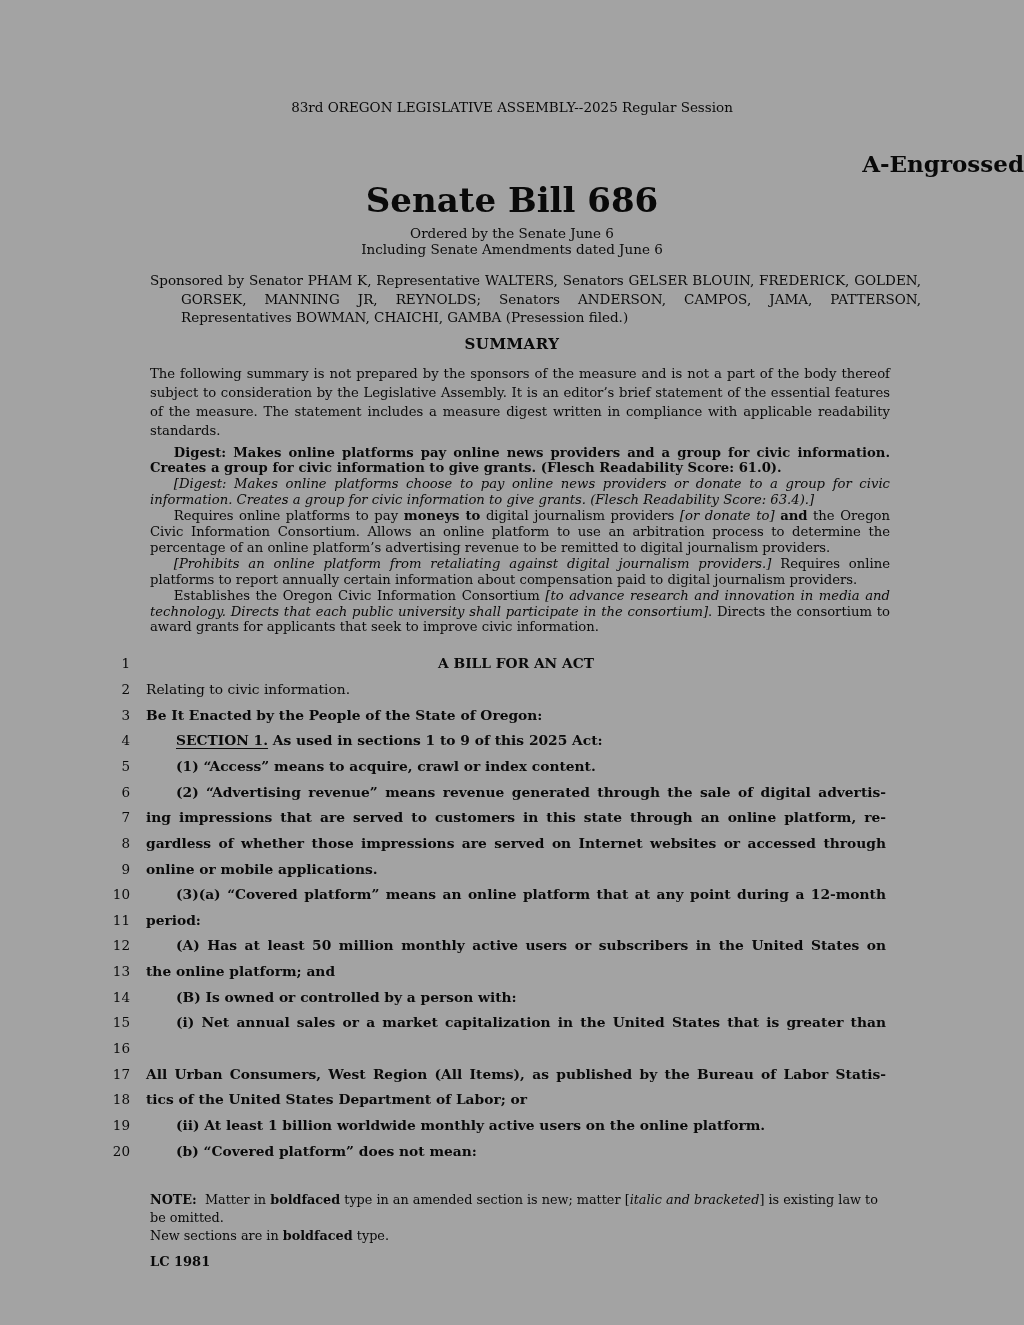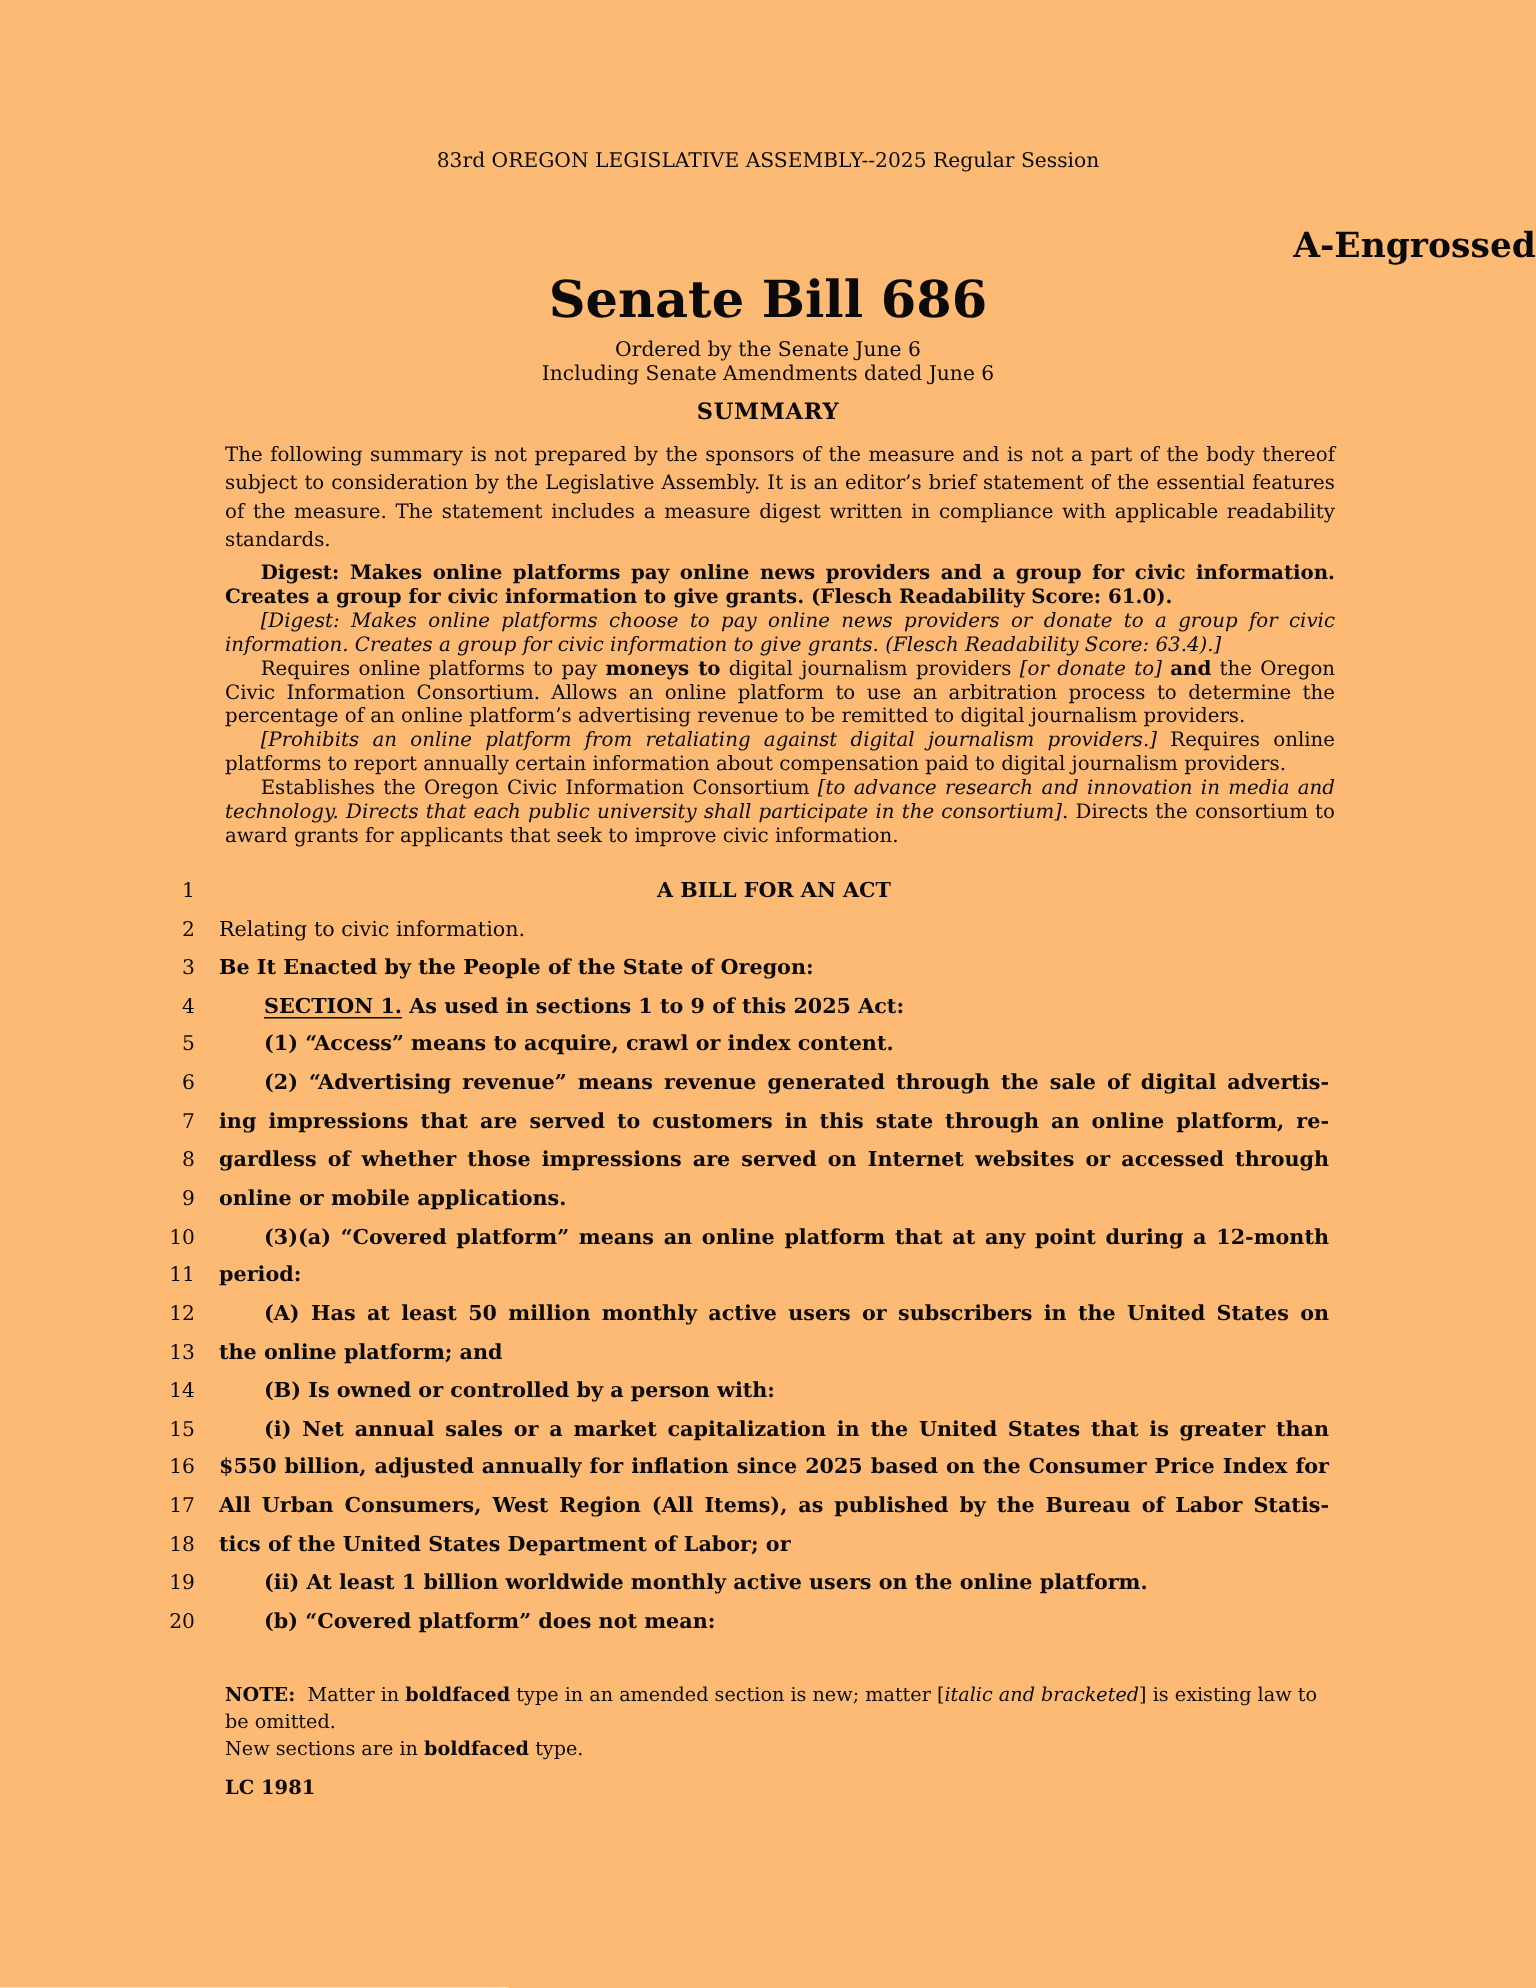--- a/index.html
+++ b/index.html
@@ -1,18 +1,18 @@
 <!DOCTYPE html>
 <html><head>
 <meta charset="utf-8">
 <style>
   html,body{margin:0;padding:0;background:#ffffff;}
   body{width:1024px;height:1325px;overflow:hidden;
        font-family:"DejaVu Serif","Liberation Serif",serif;color:#0a0a0a;}
-  .page{position:relative;width:1024px;height:1325px;background:#fdba74;}
+  .page{position:relative;width:1024px;height:1325px;background:#a3a3a3;}
   .col{margin-left:150px;width:740px;}
 
   .doc-header{padding-top:99px;text-align:center;font-size:13.5px;line-height:16px;}
   .engrossed{margin-top:36px;text-align:right;font-size:23px;line-height:26px;font-weight:bold;}
   .bill-title{margin-top:5px;text-align:center;font-size:34px;line-height:37px;font-weight:bold;}
   .ordered{text-align:center;font-size:13.5px;line-height:16px;}
   .ordered.first{margin-top:6px;}
 
   .sponsors{margin-top:14px;font-size:13.5px;line-height:18.5px;text-align:justify;
             padding-left:31px;text-indent:-31px;}
@@ -45,20 +45,21 @@
 
 <div class="page">
 
   <div class="doc-header">83rd OREGON LEGISLATIVE ASSEMBLY--2025 Regular Session</div>
 
   <div class="engrossed">A-Engrossed</div>
   <div class="bill-title">Senate Bill 686</div>
   <div class="ordered first">Ordered by the Senate June 6</div>
   <div class="ordered">Including Senate Amendments dated June 6</div>
 
+  <div class="col sponsors">Sponsored by Senator PHAM K, Representative WALTERS, Senators GELSER BLOUIN, FREDERICK, GOLDEN, GORSEK, MANNING JR, REYNOLDS; Senators ANDERSON, CAMPOS, JAMA, PATTERSON, Representatives BOWMAN, CHAICHI, GAMBA (Presession filed.)</div>
 
   <div class="summary-head">SUMMARY</div>
   <div class="col disclaimer">The following summary is not prepared by the sponsors of the measure and is not a part of the body thereof subject to consideration by the Legislative Assembly. It is an editor’s brief statement of the essential features of the measure. The statement includes a measure digest written in compliance with applicable readability standards.</div>
 
   <div class="col digest" id="digest">
       <p><span class="s-b">Digest: Makes online platforms pay online news providers and a group for civic information. Creates a group for civic information to give grants. (Flesch Readability Score: 61.0).</span></p>
       <p><span class="s-i">[Digest: Makes online platforms choose to pay online news providers or donate to a group for civic information. Creates a group for civic information to give grants. (Flesch Readability Score: 63.4).]</span></p>
       <p><span class="s-n">Requires online platforms to pay </span><span class="s-b">moneys to</span><span class="s-n"> digital journalism providers </span><span class="s-i">[or donate to]</span><span class="s-n"> </span><span class="s-b">and</span><span class="s-n"> the Oregon Civic Information Consortium. Allows an online platform to use an arbitration process to determine the percentage of an online platform’s advertising revenue to be remitted to digital journalism providers.</span></p>
       <p><span class="s-i">[Prohibits an online platform from retaliating against digital journalism providers.]</span><span class="s-n"> Requires online platforms to report annually certain information about compensation paid to digital journalism providers.</span></p>
       <p><span class="s-n">Establishes the Oregon Civic Information Consortium </span><span class="s-i">[to advance research and innovation in media and technology. Directs that each public university shall participate in the consortium]</span><span class="s-n">.  Directs the consortium to award grants for applicants that seek to improve civic information.</span></p>
@@ -120,21 +121,20 @@
       <div class="line">
         <span class="num">14</span>
         <div class="text indent"><span class="s-b">(B) Is owned or controlled by a person with:</span></div>
       </div>
       <div class="line">
         <span class="num">15</span>
         <div class="text indent justify"><span class="s-b">(i) Net annual sales or a market capitalization in the United States that is greater than</span></div>
       </div>
       <div class="line">
         <span class="num">16</span>
-        <div class="text justify"><span class="s-b">$550 billion, adjusted annually for inflation since 2025 based on the Consumer Price Index for</span></div>
       </div>
       <div class="line">
         <span class="num">17</span>
         <div class="text justify"><span class="s-b">All Urban Consumers, West Region (All Items), as published by the Bureau of Labor Statis-</span></div>
       </div>
       <div class="line">
         <span class="num">18</span>
         <div class="text"><span class="s-b">tics of the United States Department of Labor; or</span></div>
       </div>
       <div class="line">

